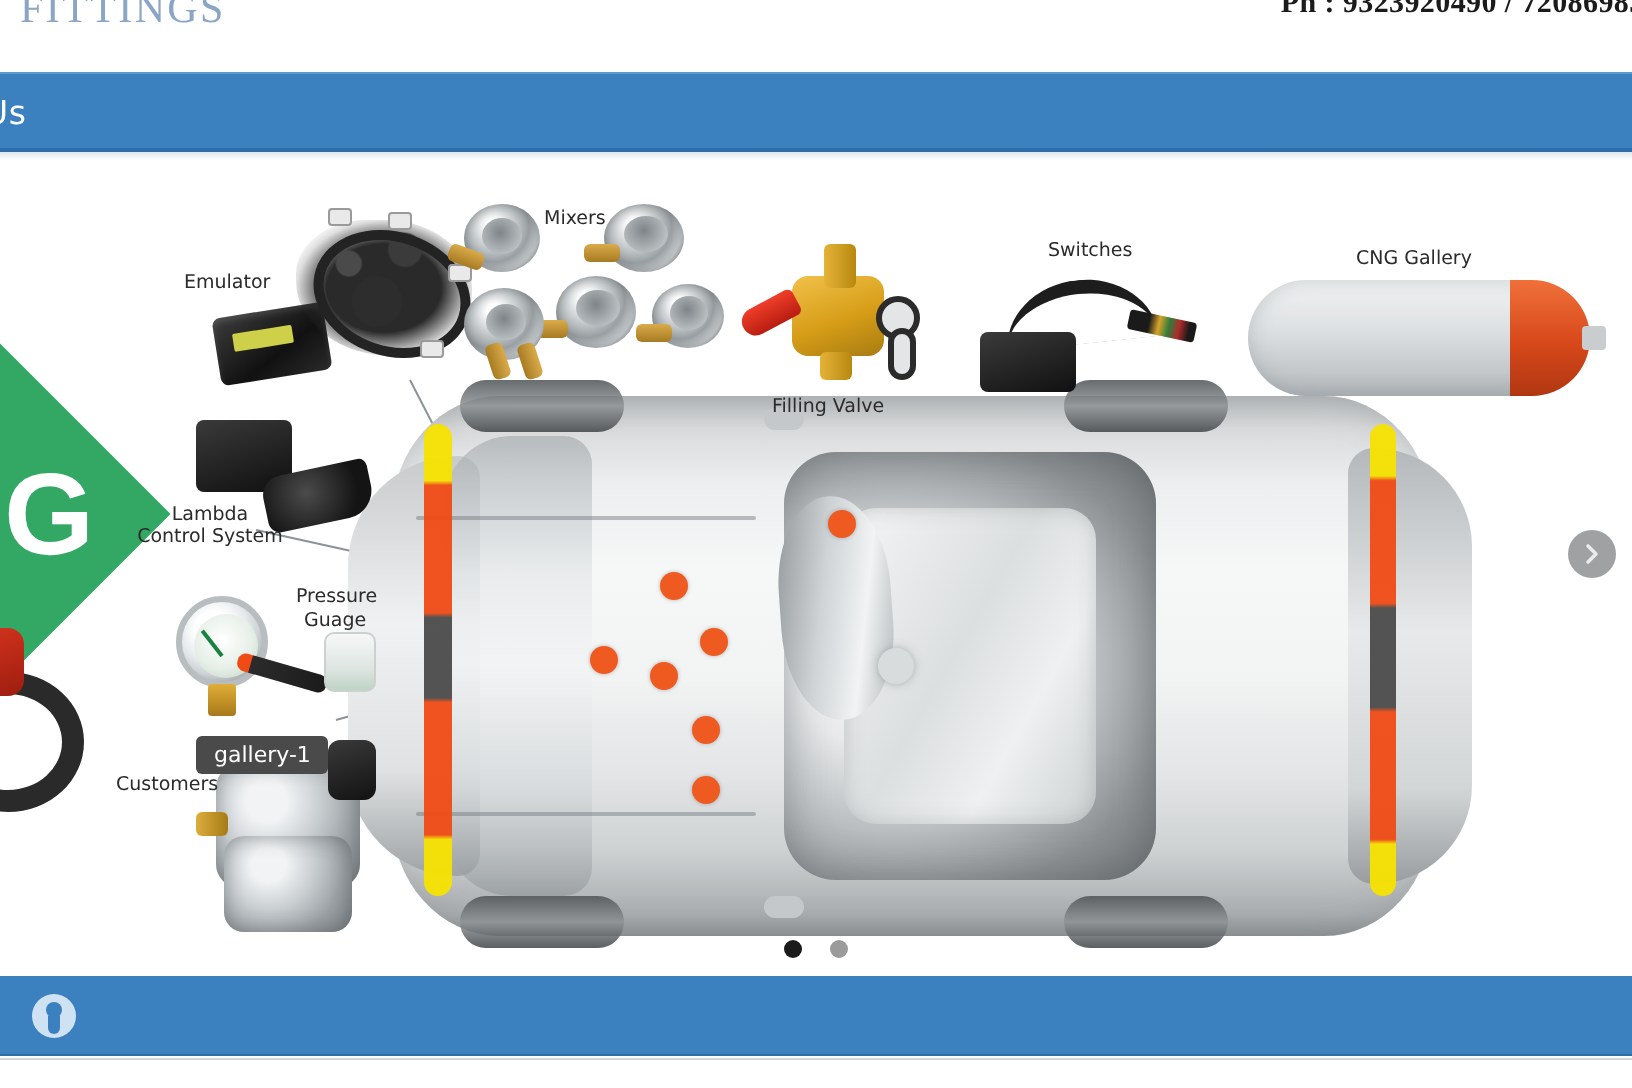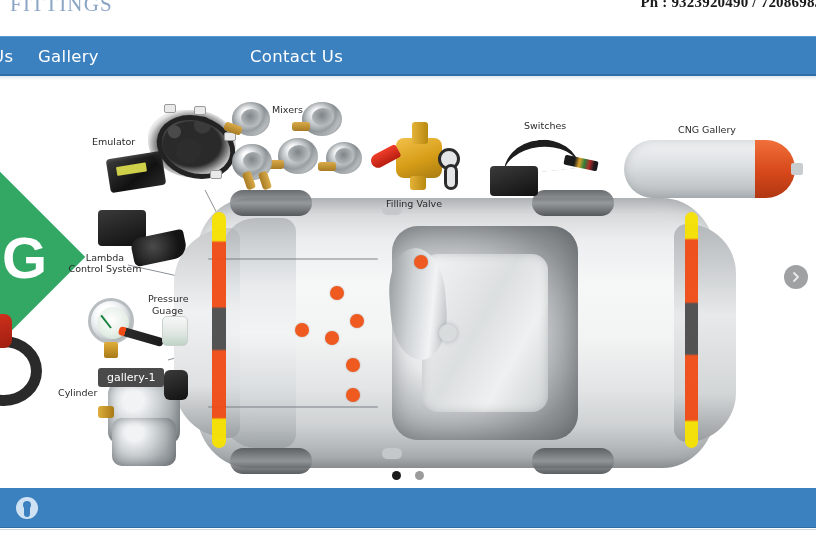--- a/index.html
+++ b/index.html
@@ -409,22 +409,20 @@
 <div id="page">
 
   <div class="site-header">
     <div class="brand-word">FITTINGS</div>
     <div class="phone-line">Ph : 9323920490 / 720869833</div>
   </div>
 
   <nav class="navbar">
     <div class="inner">
       <a class="nav-item" style="left:-8px">Us</a>
-      <a class="nav-item" style="left:38px">Gallery</a>
-      <a class="nav-item" style="left:250px">Contact Us</a>
     </div>
   </nav>
   <div class="nav-shadow"></div>
 
   <div class="stage">
 
     <div class="green-arrow"></div>
     <div class="green-g">G</div>
 
     <div class="hose-part">
@@ -564,21 +562,21 @@
     <div class="part-label" style="left:148px;top:213px">Pressure</div>
     <div class="part-label" style="left:152px;top:225px">Guage</div>
 
     <div class="part" style="left:108px;top:302px">
       <div class="vapo-body"></div>
       <div class="vapo-cap" style="left:56px;top:-12px"></div>
       <div class="vapo-nipple" style="left:-8px;top:22px;transform:rotate(-90deg)"></div>
       <div class="vapo-nipple" style="left:16px;top:56px"></div>
       <div class="vapo-body" style="position:absolute;left:4px;top:36px;width:64px;height:48px;border-radius:10px"></div>
     </div>
-    <div class="part-label" style="left:58px;top:307px">Cylinder</div>
+    <div class="part-label" style="left:58px;top:307px">Customers</div>
 
     <div class="tooltip" style="left:98px;top:288px">gallery-1</div>
 
     <div class="slider-next">
       <svg width="12" height="12" viewBox="0 0 12 12">
         <path d="M4 2 L8 6 L4 10" fill="none" stroke="#e9ebec" stroke-width="1.8" stroke-linecap="round" stroke-linejoin="round"></path>
       </svg>
     </div>
 
     <div class="pager">

